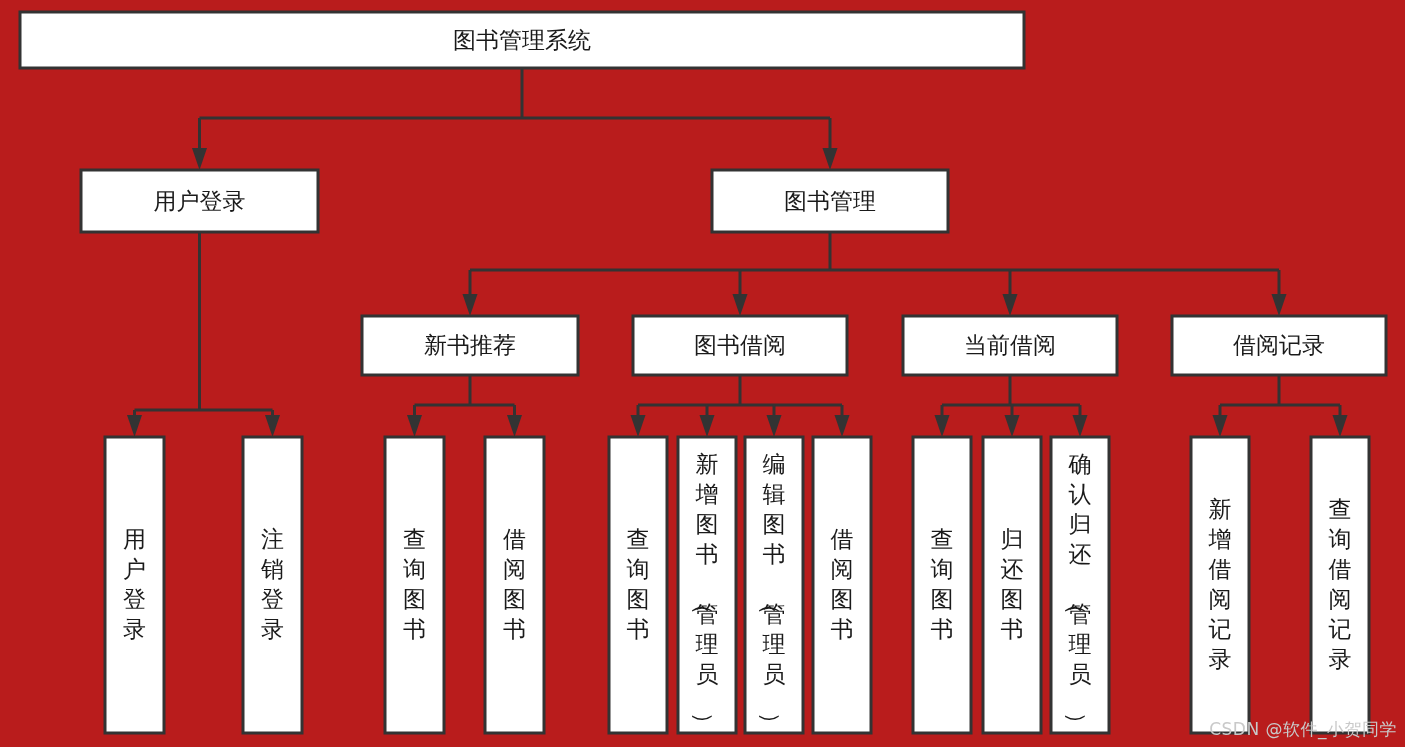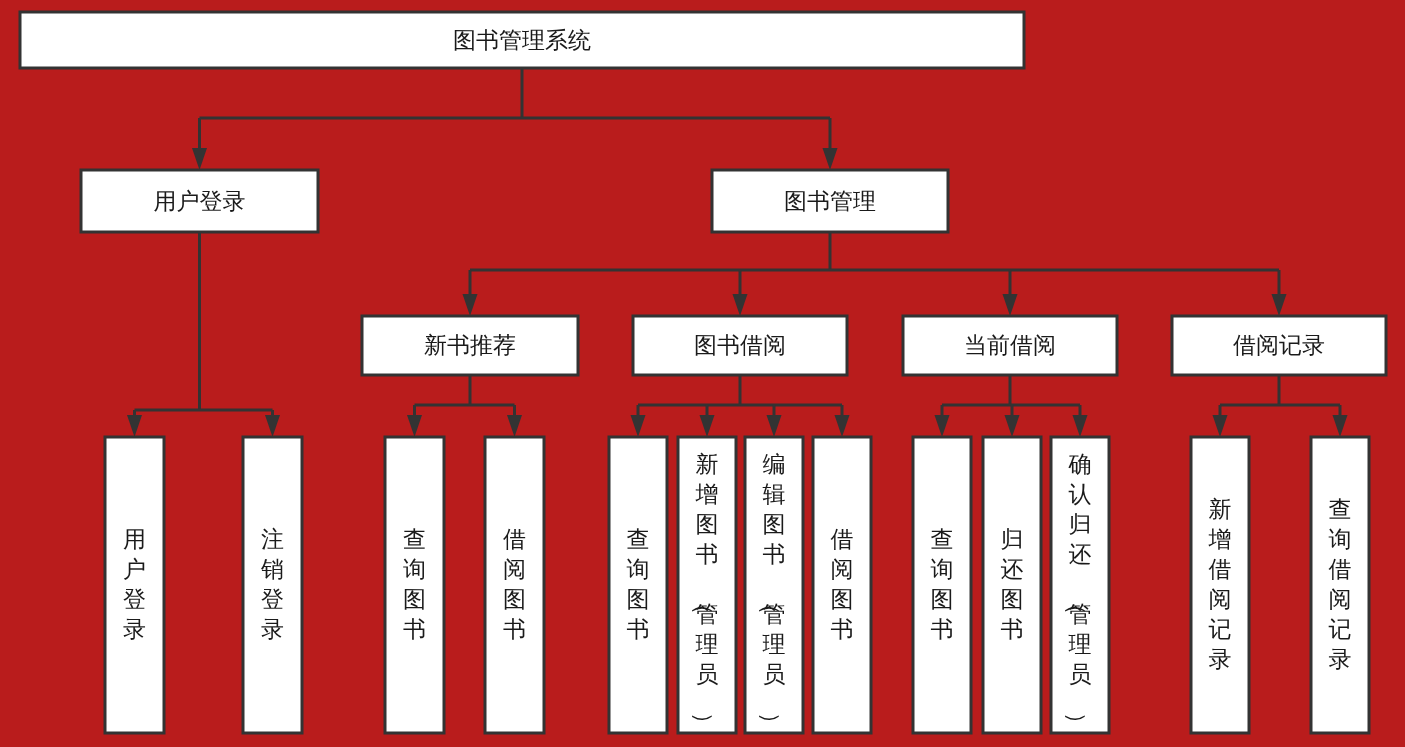--- a/index.html
+++ b/index.html
@@ -203,13 +203,14 @@
         <g>
           <rect x="1191" y="437" width="58" height="296" class="node-box"></rect>
           <text x="1220" y="517" class="node-label-v"><tspan x="1220" dy="0">新</tspan><tspan x="1220" dy="30">增</tspan><tspan x="1220" dy="30">借</tspan><tspan x="1220" dy="30">阅</tspan><tspan x="1220" dy="30">记</tspan><tspan x="1220" dy="30">录</tspan></text>
         </g>
         <g>
           <rect x="1311" y="437" width="58" height="296" class="node-box"></rect>
           <text x="1340" y="517" class="node-label-v"><tspan x="1340" dy="0">查</tspan><tspan x="1340" dy="30">询</tspan><tspan x="1340" dy="30">借</tspan><tspan x="1340" dy="30">阅</tspan><tspan x="1340" dy="30">记</tspan><tspan x="1340" dy="30">录</tspan></text>
         </g>
       </g>
   </svg>
+  <div class="watermark">CSDN @软件_小贺同学</div>
 </div>
 
 </body></html>

